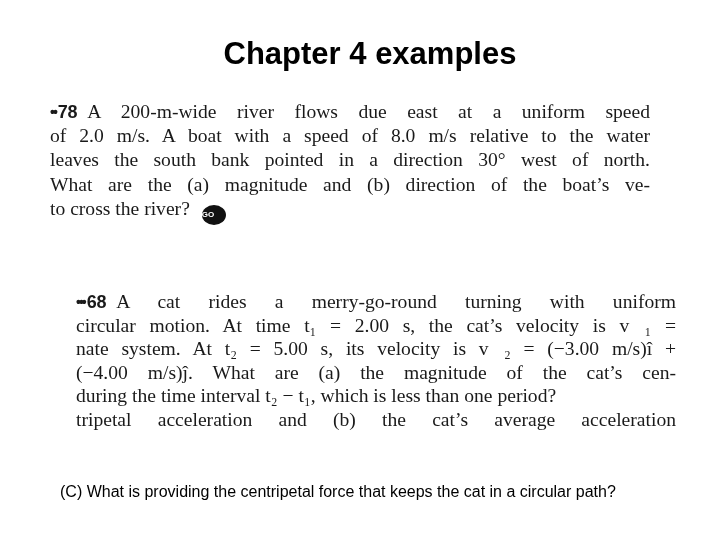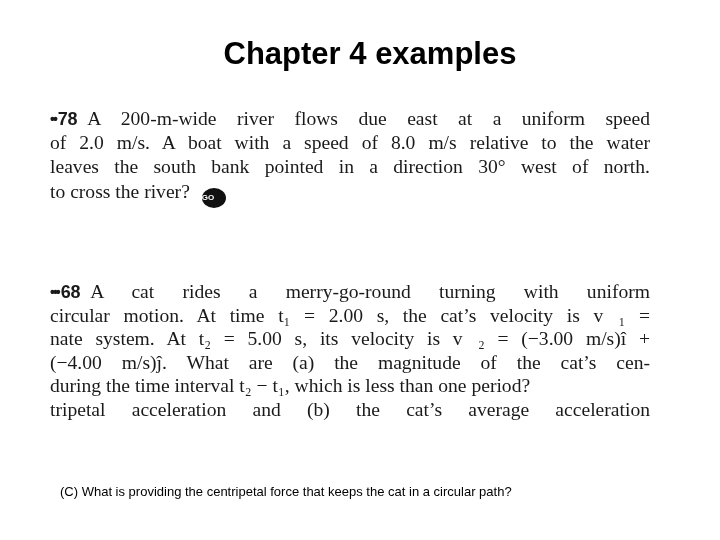--- a/index.html
+++ b/index.html
@@ -38,22 +38,22 @@
       display: block;
       white-space: nowrap;
       text-align: justify;
       text-align-last: justify;
       height: 24.2px;
       line-height: 24.2px;
     }
     .problem .line.last {
       text-align-last: left;
     }
-    #problem-78 { top: 107px; }
-    #problem-68 { top: 280px; }
+    #problem-78 { top: 100px; }
+    #problem-68 { top: 290px; margin-left: 26px; }
     #problem-68 .line { height: 23.5px; line-height: 23.5px; }
     .problem-num {
       font-family: "Liberation Sans", sans-serif;
       font-weight: bold;
       font-size: 18px;
       margin-right: 10px;
       letter-spacing: -0.3px;
     }
     .dots {
       font-size: 14px;
@@ -75,34 +75,35 @@
       text-align: left;
       vertical-align: -2px;
       margin-left: 12px;
     }
     .note {
       position: absolute;
       left: 60px;
       top: 482px;
       width: 600px;
       font-family: "Liberation Sans", sans-serif;
-      font-size: 13px;
+      font-size: 16px;
       line-height: 20px;
       color: #000000;
     }
   </style>
 </head>
 <body>
 
 <div class="slide-title">Chapter 4 examples</div>
 
 <div class="problem" id="problem-78">
   <span class="line"><span class="problem-num"><span class="dots">••</span><span>78</span></span><span>A 200-m-wide river flows due east at a uniform speed</span></span>
   <span class="line">of 2.0 m/s. A boat with a speed of 8.0 m/s relative to the water</span>
   <span class="line">leaves the south bank pointed in a direction 30° west of north.</span>
+  <span class="line">What are the (a) magnitude and (b) direction of the boat’s ve-</span>
   <span class="line last"><span>to cross the river?</span><span class="go-icon">GO</span></span>
 </div>
 
 <div class="problem" id="problem-68">
   <span class="line"><span class="problem-num"><span class="dots">•••</span><span>68</span></span><span>A cat rides a merry-go-round turning with uniform</span></span>
   <span class="line">circular motion. At time t₁ = 2.00 s, the cat’s velocity is v⃗₁ =</span>
   <span class="line">nate system. At t₂ = 5.00 s, its velocity is  v⃗₂ = (−3.00 m/s)î +</span>
   <span class="line">(−4.00 m/s)ĵ. What are (a) the magnitude of the cat’s cen-</span>
   <span class="line last">during the time interval t₂ − t₁, which is less than one period?</span>
   <span class="line">tripetal acceleration and (b) the cat’s average acceleration</span>

